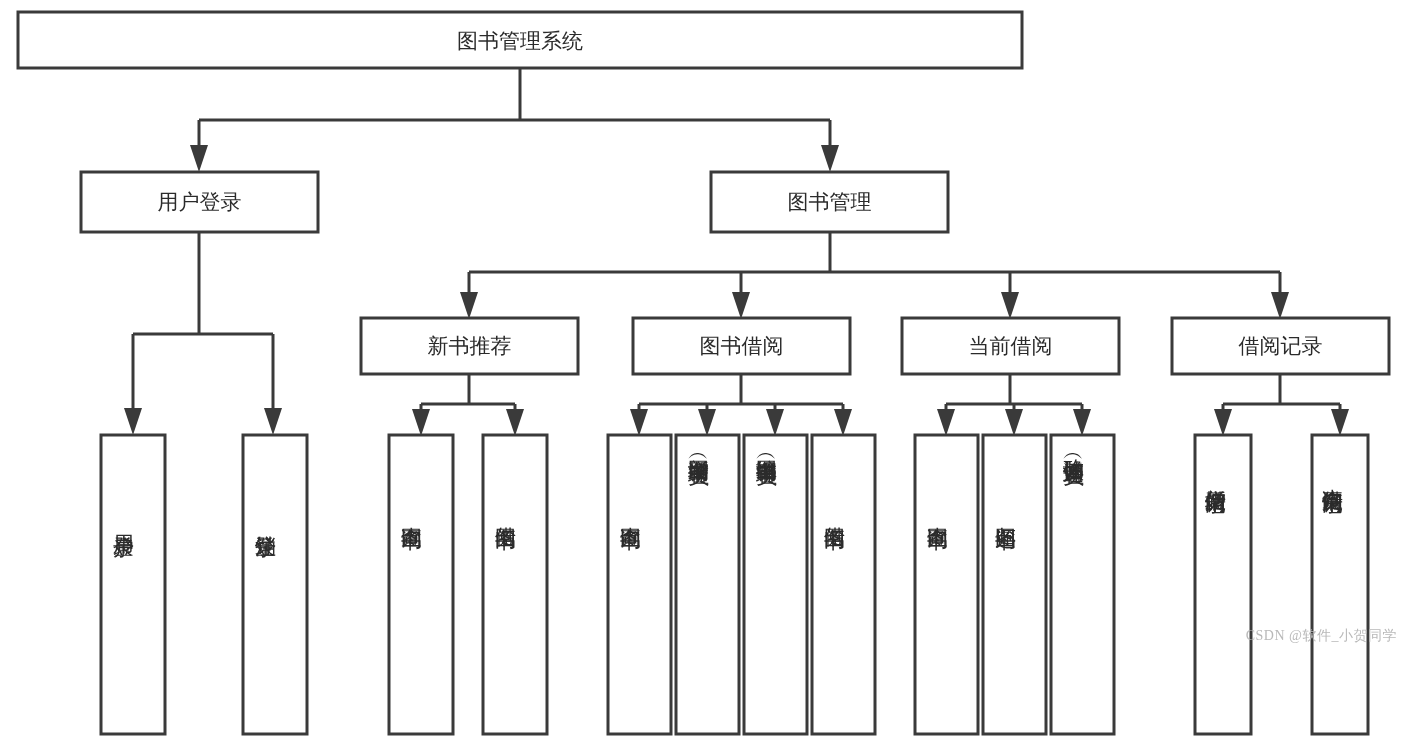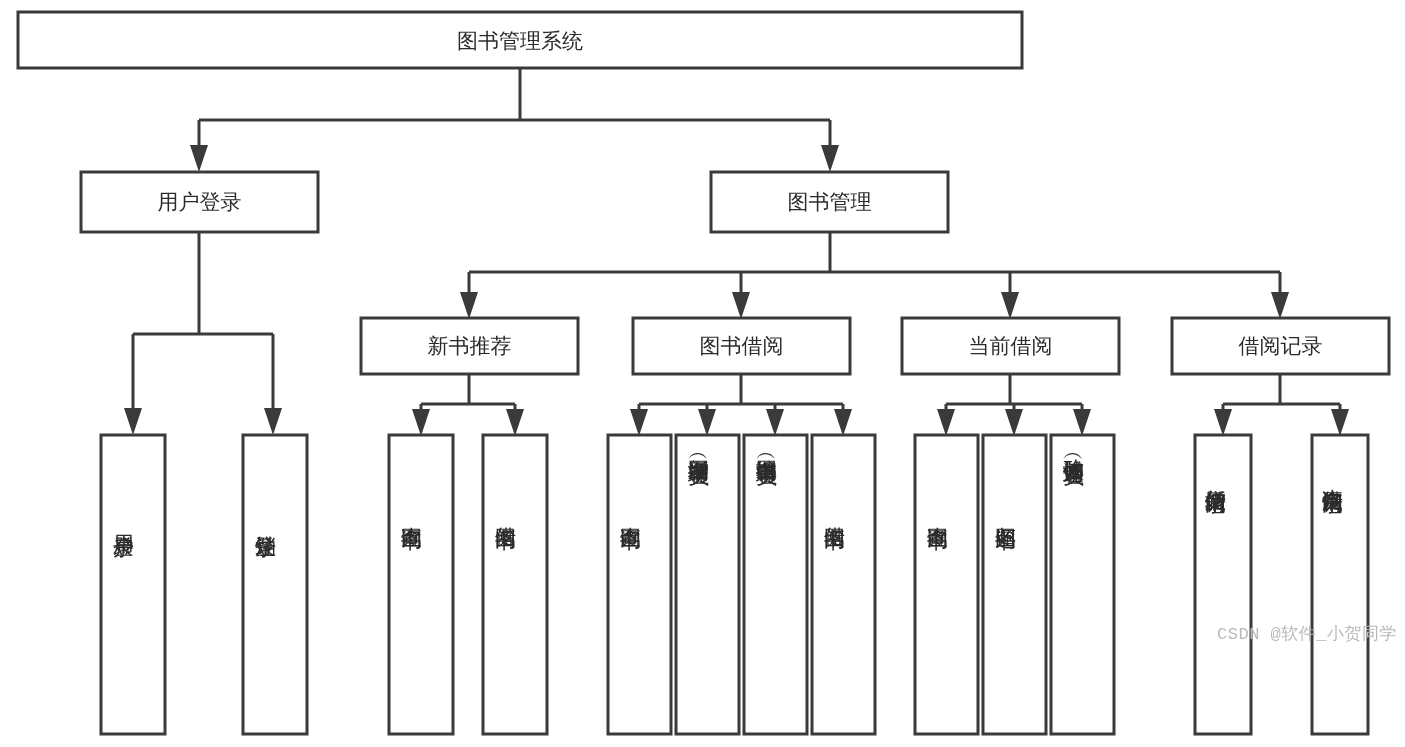--- a/index.html
+++ b/index.html
@@ -56,22 +56,22 @@
     color: #2b2b2b;
     letter-spacing: 1px;
     white-space: nowrap;
     pointer-events: none;
     text-align: start;
   }
   .watermark {
     position: absolute;
     right: 8px;
     bottom: 8px;
-    font-family: Liberation Mono, monospace;
-    font-size: 17px;
+    font-family: Liberation Serif, serif;
+    font-size: 14px;
     color: #b9b9b9;
     white-space: nowrap;
     letter-spacing: 0.5px;
   }
 </style>
 </head>
 <body>
 
 <div id="diagram-root">
 

